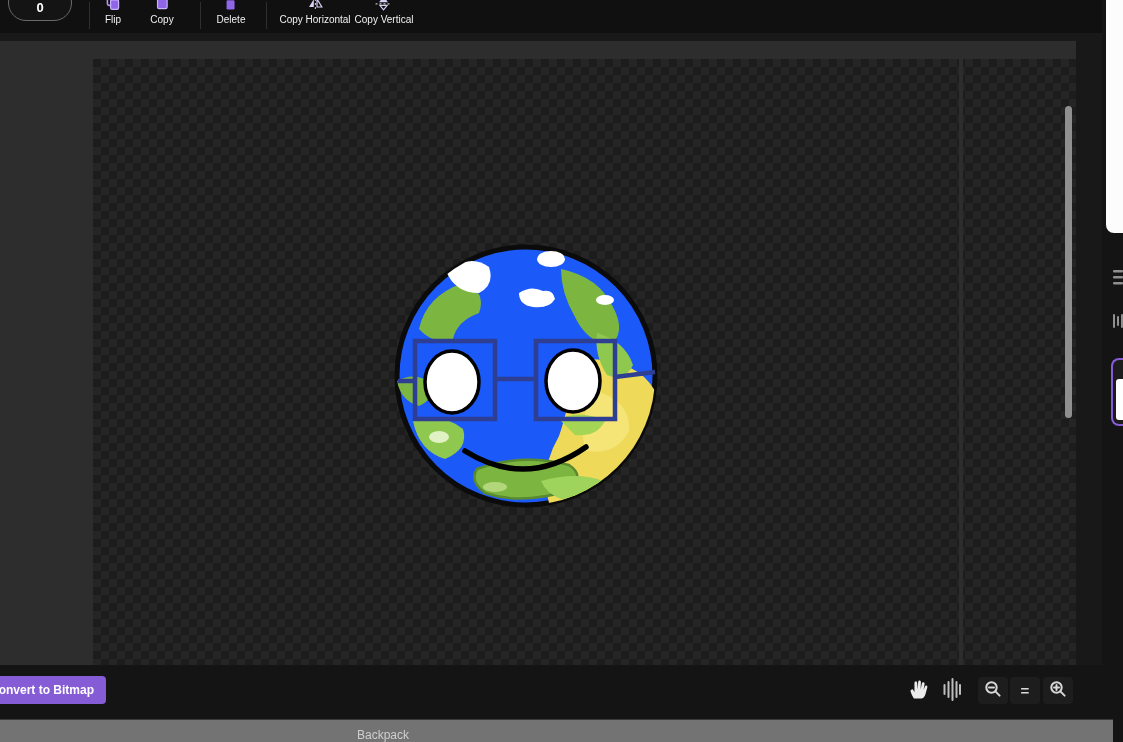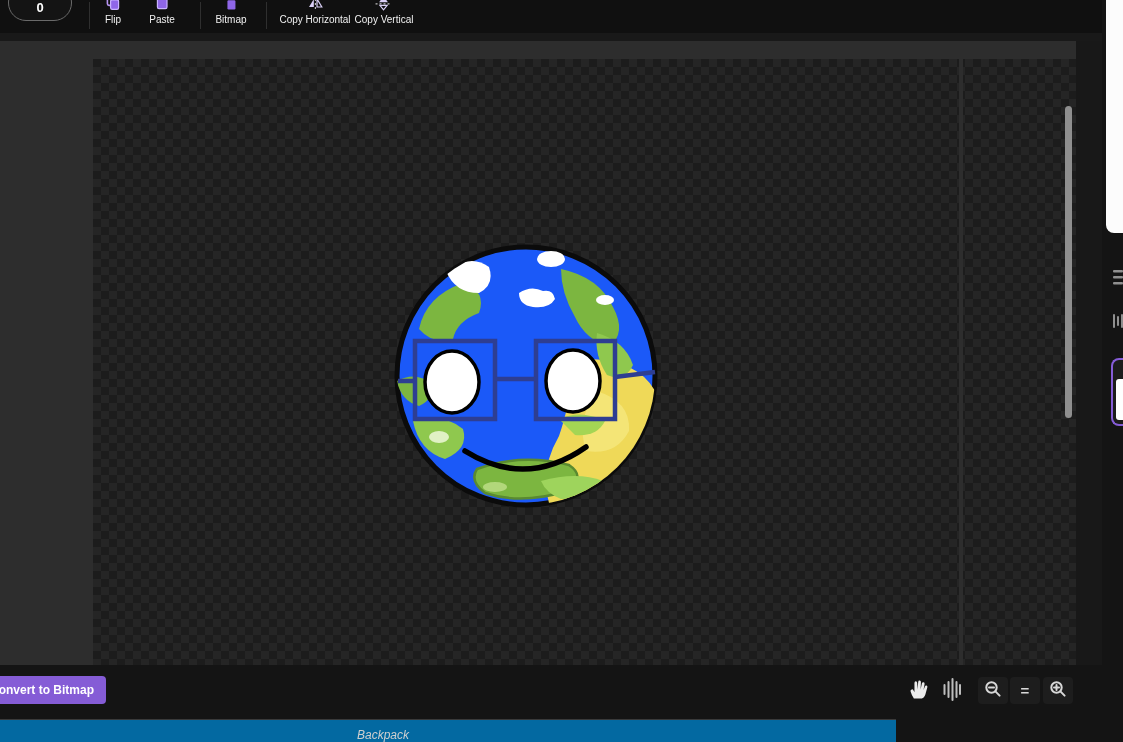--- a/index.html
+++ b/index.html
@@ -36,22 +36,22 @@
                  color:#fff; font-weight:bold; font-size:12px; border:none; border-radius:4px; cursor:pointer;
                  font-family:"Liberation Sans",sans-serif; }
   .hand-tool { position:absolute; left:906px; top:677px; width:26px; height:25px; cursor:pointer; }
   .lines-tool { position:absolute; left:942px; top:677px; width:19px; height:25px; cursor:pointer; }
   .zoom-btn { position:absolute; top:677px; width:30px; height:27px; background:#1d1d1d; border:none;
               border-radius:4px; display:flex; align-items:center; justify-content:center; cursor:pointer; }
   .zoom-out { left:978px; } .zoom-eq { left:1010px; } .zoom-in { left:1043px; }
   .eq-txt { color:#d9d9d9; font-size:15px; font-weight:bold; font-family:"Liberation Sans",sans-serif; }
 
   
-  .backpack-bar { position:absolute; left:0; top:719px; width:896px; height:23px; background:#0369a1;
-                  border-top:1px solid #3a3a3a; cursor:pointer;font-style:italic; }
+  .backpack-bar { position:absolute; left:0; top:719px; width:1113px; height:23px; background:#737373;
+                  border-top:1px solid #3a3a3a; cursor:pointer; }
   .backpack-label { position:absolute; left:357px; top:8px; font-size:12px; color:#cfcfcf; }
 
   
   .stage-white { position:absolute; left:1106px; top:0; width:17px; height:233px; background:#fcfcfc;
                  border-radius:0 0 0 8px; }
   .pane-ic { position:absolute; left:1112px; }
   .sprite-card { position:absolute; left:1111px; top:358px; width:12px; height:68px; border:2px solid #855cd6;
                  border-right:none; border-radius:8px 0 0 8px; background:#1c1c1c; cursor:pointer; }
   .sprite-thumb { position:absolute; left:1116px; top:379px; width:7px; height:41px; background:#ffffff;
                   border-radius:3px 0 0 3px; }
@@ -77,34 +77,34 @@
       <span class="lbl">Flip</span>
     </button>
 
     <button class="tb-btn" style="left:162px">
       <span class="ic">
         <svg viewBox="0 0 20 20" width="20" height="16">
           <rect x="4" y="3" width="12" height="14" rx="2" fill="#8f66e8" stroke="#c9b3ff" stroke-width="1.5"></rect>
           <rect x="7" y="1" width="6" height="4" rx="1" fill="#c9b3ff"></rect>
         </svg>
       </span>
-      <span class="lbl">Paste</span>
+      <span class="lbl">Copy</span>
     </button>
 
     <div class="sep" style="left:200px"></div>
 
     <button class="tb-btn" style="left:231px">
       <span class="ic">
         <svg viewBox="0 0 20 20" width="20" height="16">
           <rect x="5" y="6.5" width="10" height="11.5" rx="1.5" fill="#8f66e8"></rect>
           <rect x="3.5" y="3.5" width="13" height="2.5" rx="1" fill="#c9b3ff"></rect>
           <rect x="7.5" y="1" width="5" height="2.5" rx="1" fill="#c9b3ff"></rect>
         </svg>
       </span>
-      <span class="lbl">Bitmap</span>
+      <span class="lbl">Delete</span>
     </button>
 
     <div class="sep" style="left:266px"></div>
 
     <button class="tb-btn" style="left:315px">
       <span class="ic">
         <svg viewBox="0 0 20 20" width="20" height="16">
           <line x1="10" y1="0" x2="10" y2="20" stroke="#bdbdbd" stroke-width="1.5" stroke-dasharray="2.5 2.5"></line>
           <path d="M8 5 L2 15 L8 15 Z" fill="#d9cff5"></path>
           <path d="M12 5 L18 15 L12 15 Z" fill="none" stroke="#d9cff5" stroke-width="1.5"></path>

